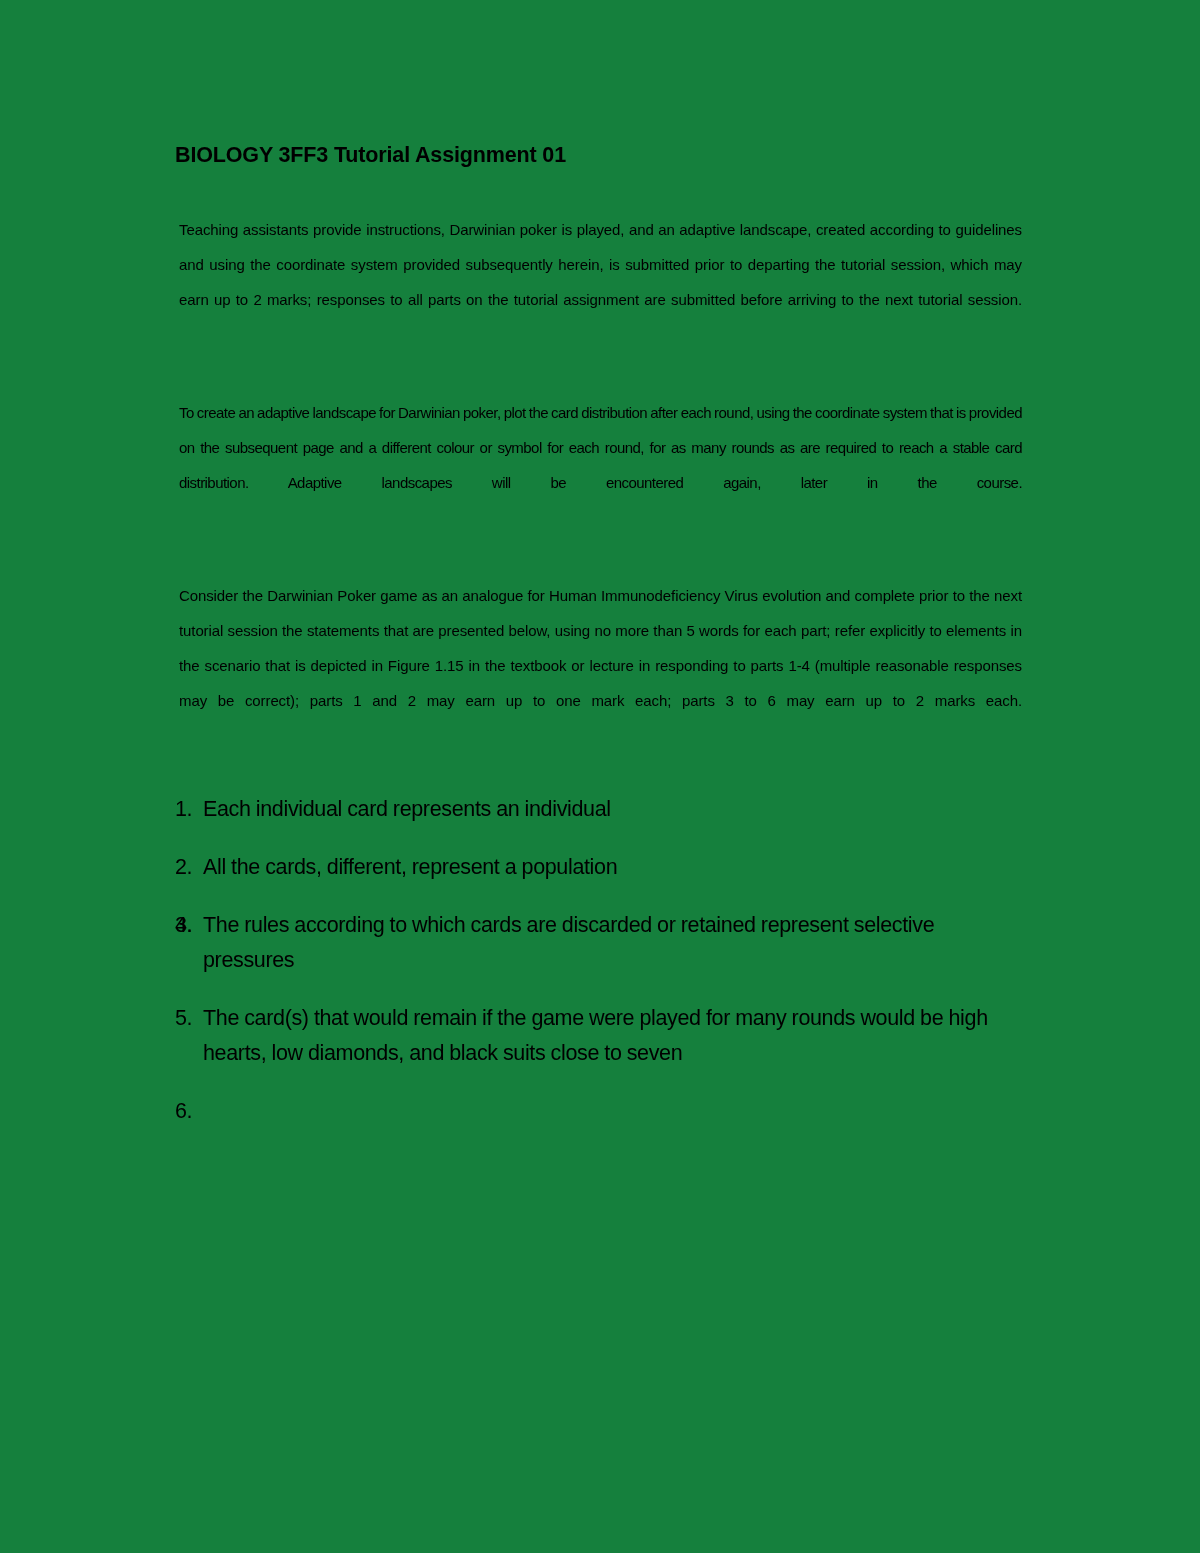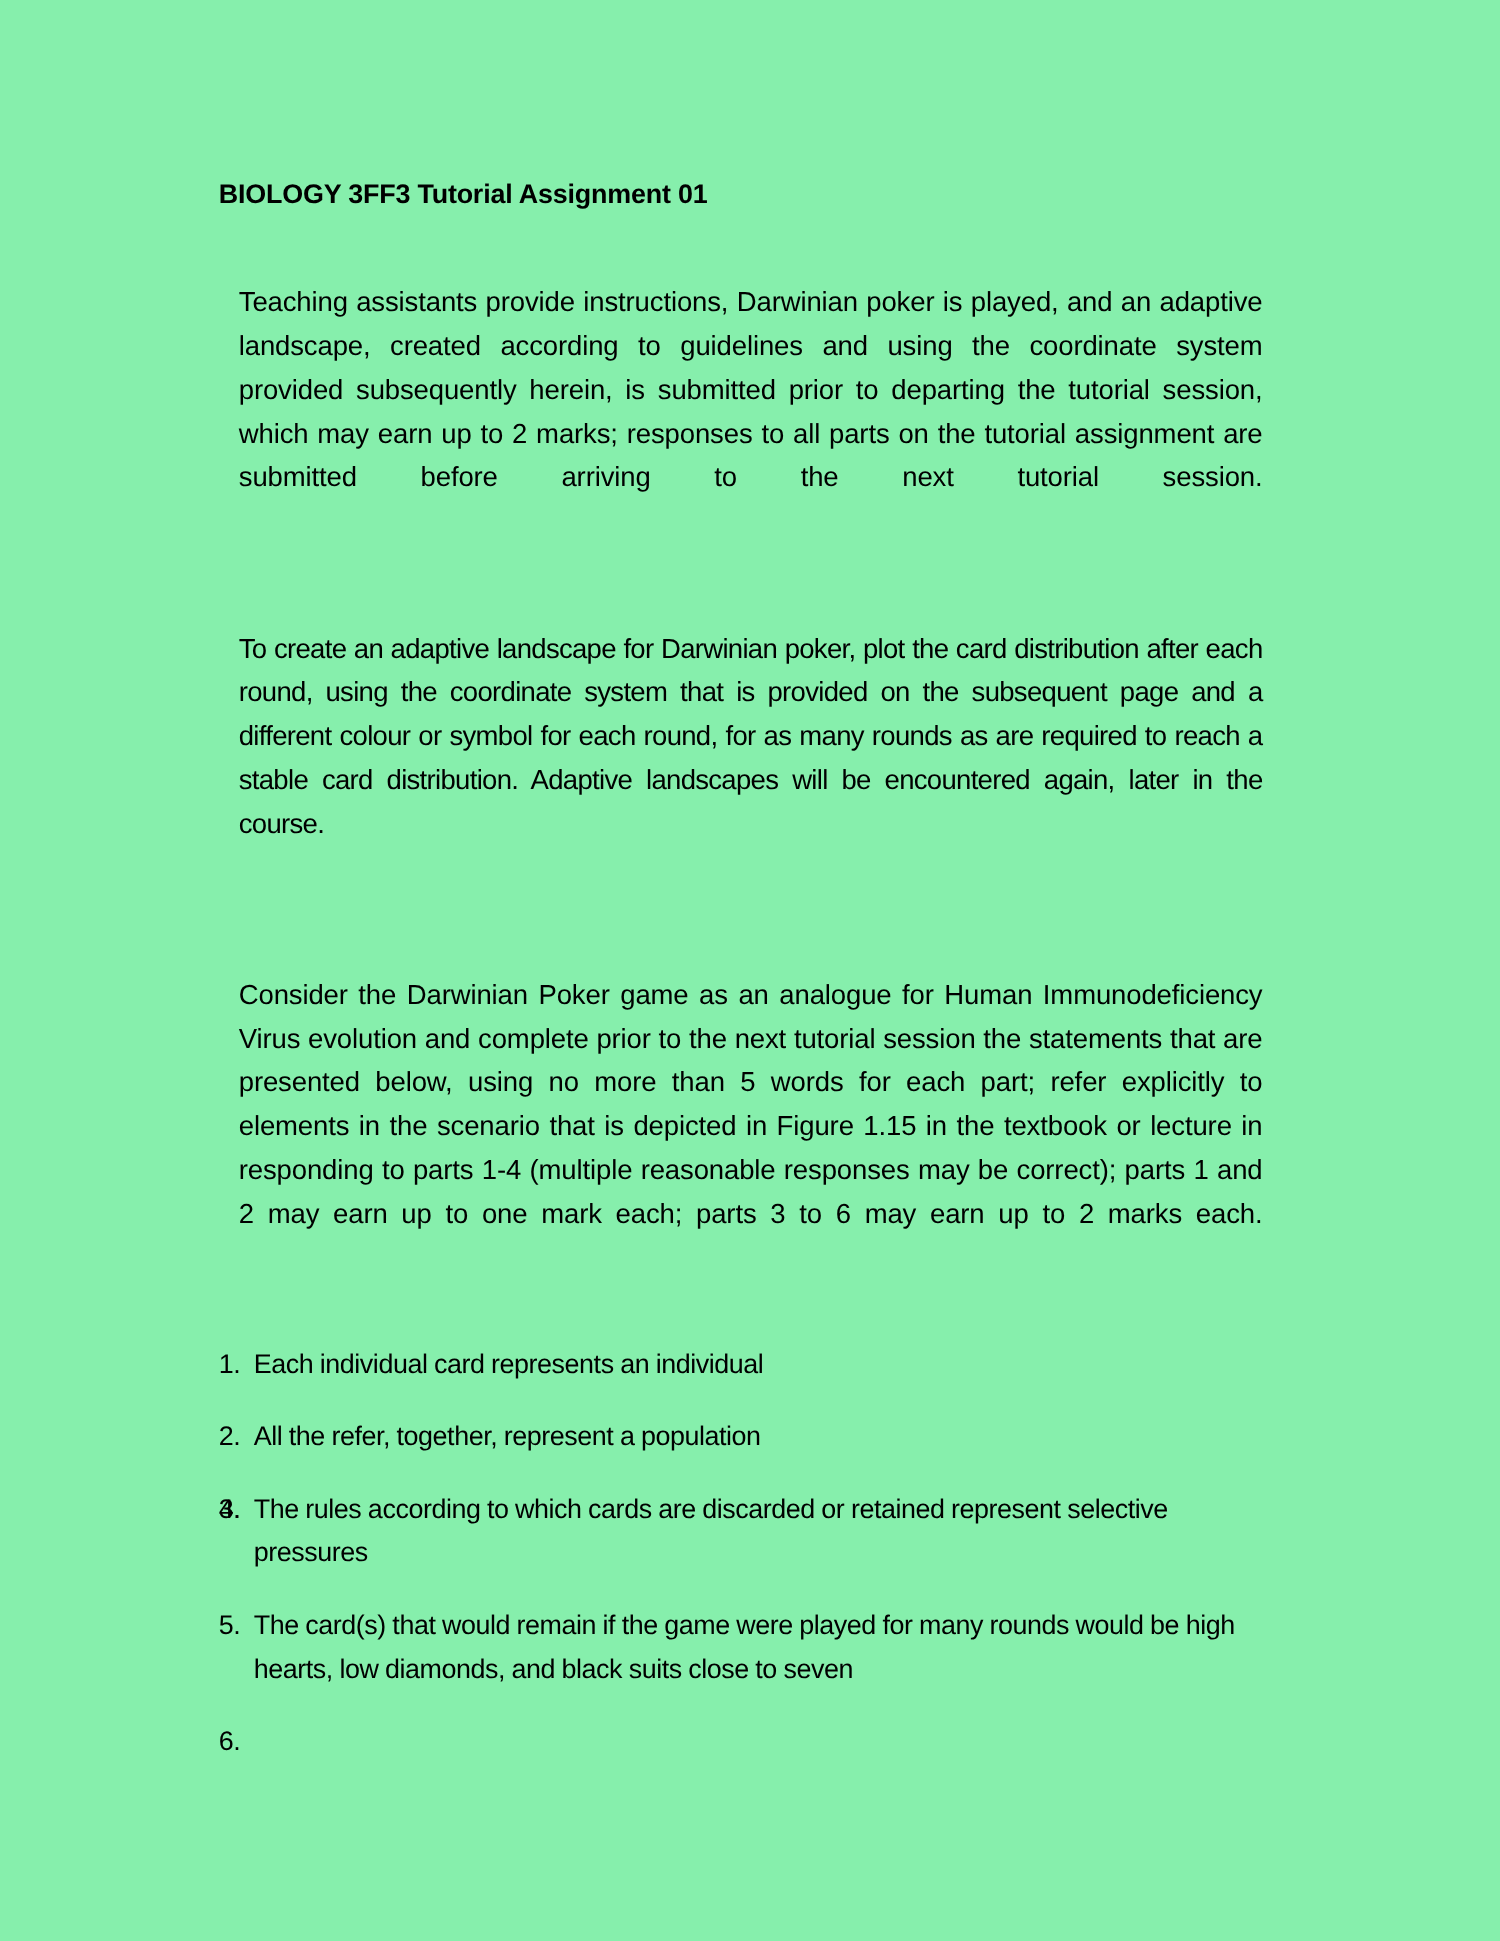--- a/index.html
+++ b/index.html
@@ -13,21 +13,21 @@
     height: 1553px;
     font-family: "Liberation Sans", sans-serif;
     color: #000000;
     -webkit-font-smoothing: none;
   }
 
   .page {
     position: relative;
     width: 1200px;
     height: 1553px;
-    background: #86efac;
+    background: #15803d;
     overflow: hidden;
   }
 
   .content {
     position: absolute;
     left: 175px;
     top: 140px;
     width: 851px;
   }
 
@@ -50,26 +50,26 @@
   .section-heading {
     font-size: 21.5px;
     line-height: 30px;
     letter-spacing: -0.1px;
     font-weight: normal;
     margin: 0;
   }
 
   
   .para {
-    font-size: 22px;
+    font-size: 15px;
     line-height: 35px;
     letter-spacing: -0.1px;
     text-align: justify;
     text-justify: inter-word;
-    margin: 16px;
+    margin: 4px;
     hyphens: none;
   }
   .para.tight {
     letter-spacing: -0.55px;
     word-spacing: -0.6px;
   }
   
   .para::after {
     content: "";
     display: inline-block;
@@ -126,21 +126,21 @@
 
     <div class="gap-md"></div>
 
     <ol class="num-list">
       <li class="num-item">
         <span class="num-marker">1.</span>
         <span>Each individual card represents an individual</span>
       </li>
       <li class="num-item">
         <span class="num-marker">2.</span>
-        <span>All the refer, together, represent a population</span>
+        <span>All the cards, different, represent a population</span>
       </li>
       <li class="num-item">
         <span class="num-marker">3.</span>
       </li>
       <li class="num-item">
         <span class="num-marker">4.</span>
         <span>The rules according to which cards are discarded or retained represent selective pressures</span>
       </li>
       <li class="num-item">
         <span class="num-marker">5.</span>

